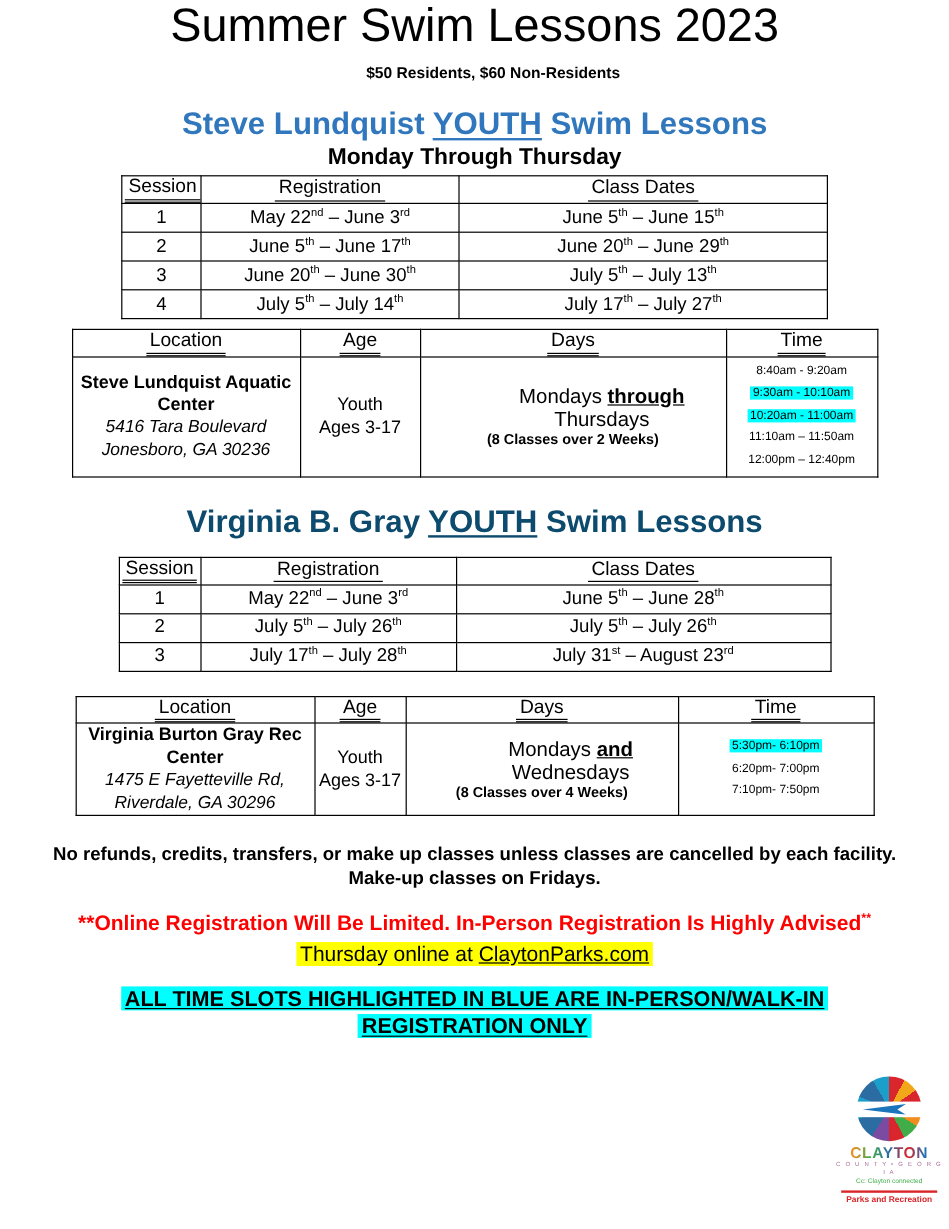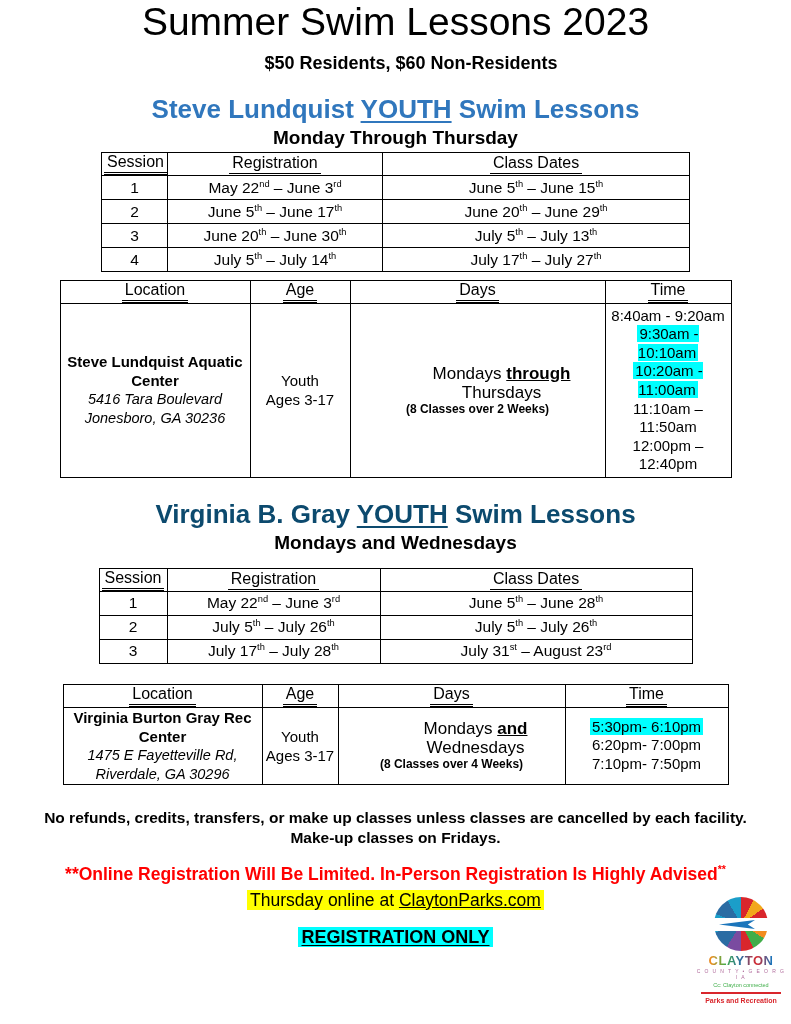--- a/index.html
+++ b/index.html
@@ -1,20 +1,20 @@
 <!DOCTYPE html>
 <html><head>
 <meta charset="utf-8">
 <style>
   * { margin:0; padding:0; box-sizing:border-box; }
   body { background:#ffffff; font-family:"Liberation Sans","DejaVu Sans",sans-serif; color:#000; }
   .page { position:relative; width:791px; height:1024px; margin:0 auto; background:#fff; overflow:hidden; text-align:center; }
 
   .title { font-size:39px; line-height:44px; font-weight:400; }
-  .subtitle { font-size:18px; font-weight:bold; margin-top:9px;padding-left:31px; }
+  .subtitle { font-size:13px; font-weight:bold; margin-top:9px;padding-left:31px; }
 
   .h-blue  { color:#3077bd; font-weight:bold; font-size:26px; margin-top:20px; }
   .h-green { color:#0c4a6e; font-weight:bold; font-size:26px; margin-top:21px; }
   .h-blue u, .h-green u { text-underline-offset:3px; }
   .sub-bold { font-size:19px; font-weight:bold; margin-top:2px; }
 
   table { border-collapse:collapse; margin:0 auto; table-layout:fixed; }
   td { border:1.6px solid #000; text-align:center; vertical-align:middle; }
 
   .sched { margin-top:3px; }
@@ -24,21 +24,21 @@
   .du { display:inline-block; border-bottom:3px double #000; padding:0 3px 1px; line-height:1.1; }
   .su { display:inline-block; border-bottom:1.4px solid #000; padding:0 3px 1px; line-height:1.1; }
 
   .info { margin-top:8px; }
   .info .hdr td { height:22px; font-size:16px; }
   .loc-name { font-weight:bold; font-size:15px; line-height:19px; }
   .addr { font-style:italic; font-size:14.5px; line-height:19px; }
   .age-cell { font-size:15px; line-height:19px; }
   .days-main { font-size:17px; line-height:19px;padding-left:48px; }
   .days-note { font-weight:bold; font-size:12px; line-height:15px; }
-  .time-cell { font-size:15px; line-height:18.6px; padding:3px 2px; }
+  .time-cell { font-size:10px; line-height:18.6px; padding:3px 2px; }
   .hl { background:#00ffff; padding:0 2px; }
 
   .t4 { margin-top:20px; }
   .t3 { margin-top:14px; }
 
   .refunds { margin-top:23px; font-weight:bold; font-size:15.5px; line-height:20px; }
   .red-line { margin-top:15px; color:#ff0000; font-weight:bold; font-size:17.5px; line-height:22px; }
   .register-line { margin-top:4px; font-size:17.5px; line-height:23px; }
   .register-line .yel { background:#ffff00; padding:0 3px; }
   .cyan-banner { margin-top:14px; font-weight:bold; font-size:18px; line-height:23px; }
@@ -142,21 +142,20 @@
         <div><span class="hl">9:30am - 10:10am</span></div>
         <div><span class="hl">10:20am - 11:00am</span></div>
         <div><span>11:10am – 11:50am</span></div>
         <div><span>12:00pm – 12:40pm</span></div>
       </td>
     </tr>
   </tbody>
     </table>
 
   <div class="h-green">Virginia B. Gray <u>YOUTH</u> Swim Lessons</div>
-  <div class="sub-bold">Mondays and Wednesdays</div>
 
   <table class="sched t3" style="width:593px">
     <colgroup>
         <col style="width:68px">
         <col style="width:213px">
         <col style="width:312px">
       </colgroup>
     <tbody>
         <tr class="hdr">
       <td><span class="du">Session</span></td>
@@ -223,20 +222,21 @@
     <div>Make-up classes on Fridays.</div>
   </div>
 
   <div class="red-line">**Online Registration Will Be Limited. In-Person Registration Is Highly Advised<sup>**</sup></div>
 
   <div class="register-line">
     <span class="yel"><span>Thursday online at </span><u>ClaytonParks.com</u></span>
   </div>
 
   <div class="cyan-banner">
+    <div><span class="cy">ALL TIME SLOTS HIGHLIGHTED IN BLUE ARE IN-PERSON/WALK-IN</span></div>
     <div><span class="cy">REGISTRATION ONLY</span></div>
   </div>
 
   <div class="logo">
     <div class="globe">
         <div class="plane"></div>
       </div>
     <div class="logo-name">CLAYTON</div>
     <div class="logo-sub">C O U N T Y • G E O R G I A</div>
     <div class="logo-connected">Cc: Clayton connected</div>

